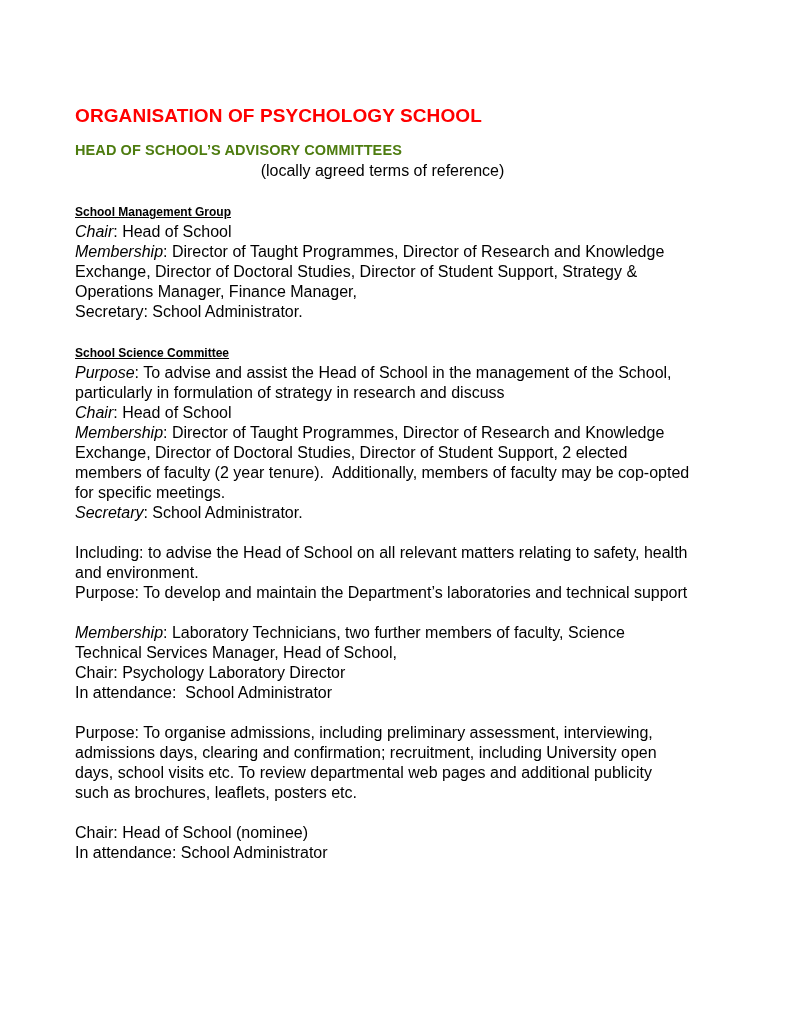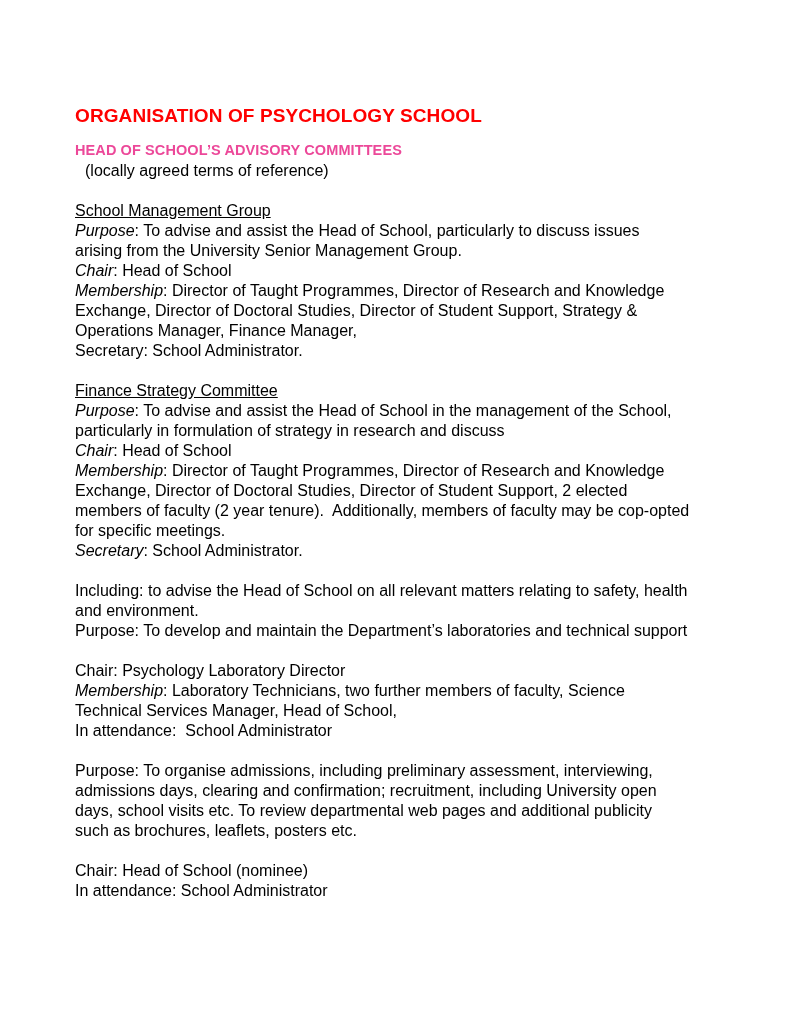--- a/index.html
+++ b/index.html
@@ -24,38 +24,39 @@
   }
   .doc-title {
     color: #ff0000;
     font-weight: bold;
     font-size: 19px;
     line-height: 23px;
     margin: 0 0 14px 0;
     letter-spacing: 0.1px;
   }
   .doc-subtitle {
-    color: #ec4899;
+    color: #4d7c0f;
     font-weight: bold;
     font-size: 14.5px;
     line-height: 18px;
     margin: 0 0 2px 0;
     letter-spacing: 0.1px;
   }
   .doc-note {
     font-size: 16px;
     line-height: 20px;
-    margin: 0 0 20px 10px;
+    margin: 0 0 20px 0;
+    text-align: center;
   }
   .section {
     margin: 0 0 20px 0;
   }
   .section-heading {
-    font-weight: normal;
-    font-size: 16px;
+    font-weight: bold;
+    font-size: 12px;
     line-height: 20px;
     text-decoration: underline;
     margin: 0;
     display: inline-block;
   }
   .section-heading-wrap {
     line-height: 20px;
   }
   .para {
     font-size: 16px;
@@ -83,38 +84,37 @@
 
     <div class="doc-title">ORGANISATION OF PSYCHOLOGY SCHOOL</div>
 
     <div class="doc-subtitle">HEAD OF SCHOOL’S ADVISORY COMMITTEES</div>
 
     <div class="doc-note">(locally agreed terms of reference)</div>
 
     <div id="sections-container">
         <div class="section">
           <div class="section-heading-wrap"><span class="section-heading">School Management Group</span></div>
-          <div class="para"><span class="lbl-i">Purpose</span><span>: </span><span>To advise and assist the Head of School, particularly to discuss issues arising from the University Senior Management Group.</span></div>
           <div class="para"><span class="lbl-i">Chair</span><span>: </span><span>Head of School</span></div>
           <div class="para"><span class="lbl-i">Membership</span><span>: </span><span>Director of Taught Programmes, Director of Research and Knowledge Exchange, Director of Doctoral Studies, Director of Student Support, Strategy &amp; Operations Manager, Finance Manager,</span></div>
           <div class="para"><span class="lbl-n">Secretary</span><span>: </span><span>School Administrator.</span></div>
         </div>
         <div class="section">
-          <div class="section-heading-wrap"><span class="section-heading">Finance Strategy Committee</span></div>
+          <div class="section-heading-wrap"><span class="section-heading">School Science Committee</span></div>
           <div class="para"><span class="lbl-i">Purpose</span><span>: </span><span>To advise and assist the Head of School in the management of the School, particularly in formulation of strategy in research and discuss</span></div>
           <div class="para"><span class="lbl-i">Chair</span><span>: </span><span>Head of School</span></div>
           <div class="para"><span class="lbl-i">Membership</span><span>: </span><span>Director of Taught Programmes, Director of Research and Knowledge Exchange, Director of Doctoral Studies, Director of Student Support, 2 elected members of faculty (2 year tenure).  Additionally, members of faculty may be cop-opted for specific meetings.</span></div>
           <div class="para"><span class="lbl-i">Secretary</span><span>: </span><span>School Administrator.</span></div>
         </div>
         <div class="section">
           <div class="para"><span class="lbl-n">Including</span><span>: </span><span>to advise the Head of School on all relevant matters relating to safety, health and environment.</span></div>
           <div class="para"><span class="lbl-n">Purpose</span><span>: </span><span>To develop and maintain the Department’s laboratories and technical support</span></div>
           <div class="blank-line">&nbsp;</div>
+          <div class="para"><span class="lbl-i">Membership</span><span>: </span><span>Laboratory Technicians, two further members of faculty, Science Technical Services Manager, Head of School,</span></div>
           <div class="para"><span class="lbl-n">Chair</span><span>: </span><span>Psychology Laboratory Director</span></div>
-          <div class="para"><span class="lbl-i">Membership</span><span>: </span><span>Laboratory Technicians, two further members of faculty, Science Technical Services Manager, Head of School,</span></div>
           <div class="para"><span class="lbl-n">In attendance</span><span>:  </span><span>School Administrator</span></div>
         </div>
         <div class="section">
           <div class="para"><span class="lbl-n">Purpose</span><span>: </span><span>To organise admissions, including preliminary assessment, interviewing, admissions days, clearing and confirmation; recruitment, including University open days, school visits etc. To review departmental web pages and additional publicity such as brochures, leaflets, posters etc.</span></div>
           <div class="blank-line">&nbsp;</div>
           <div class="para"><span class="lbl-n">Chair</span><span>: </span><span>Head of School (nominee)</span></div>
           <div class="para"><span class="lbl-n">In attendance</span><span>: </span><span>School Administrator</span></div>
         </div>
       </div>
 

